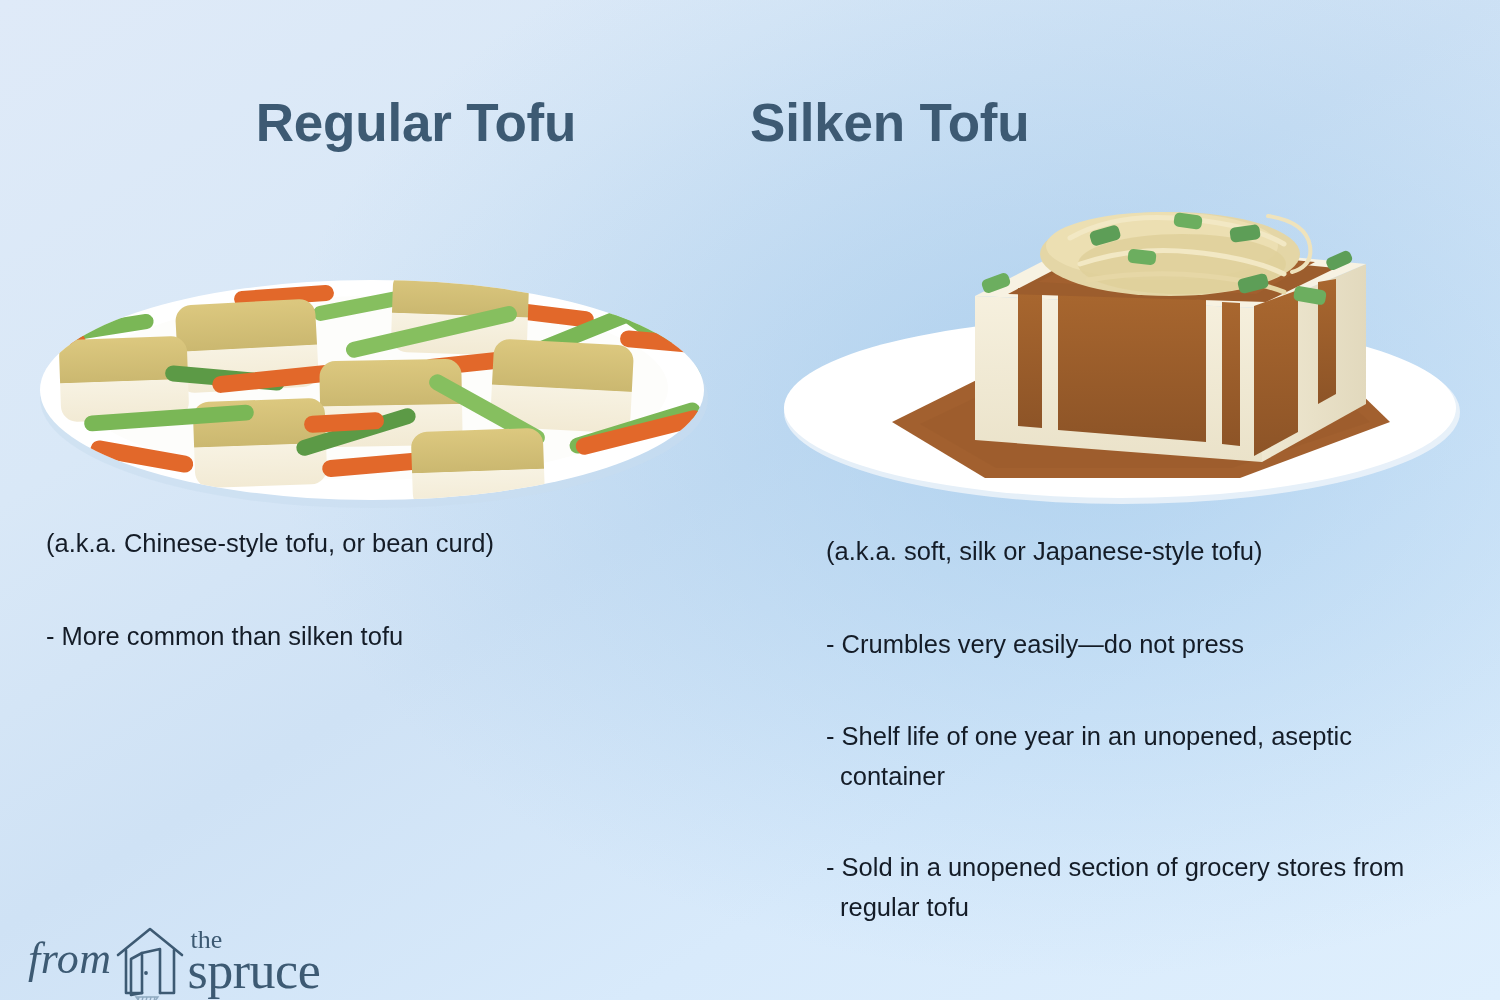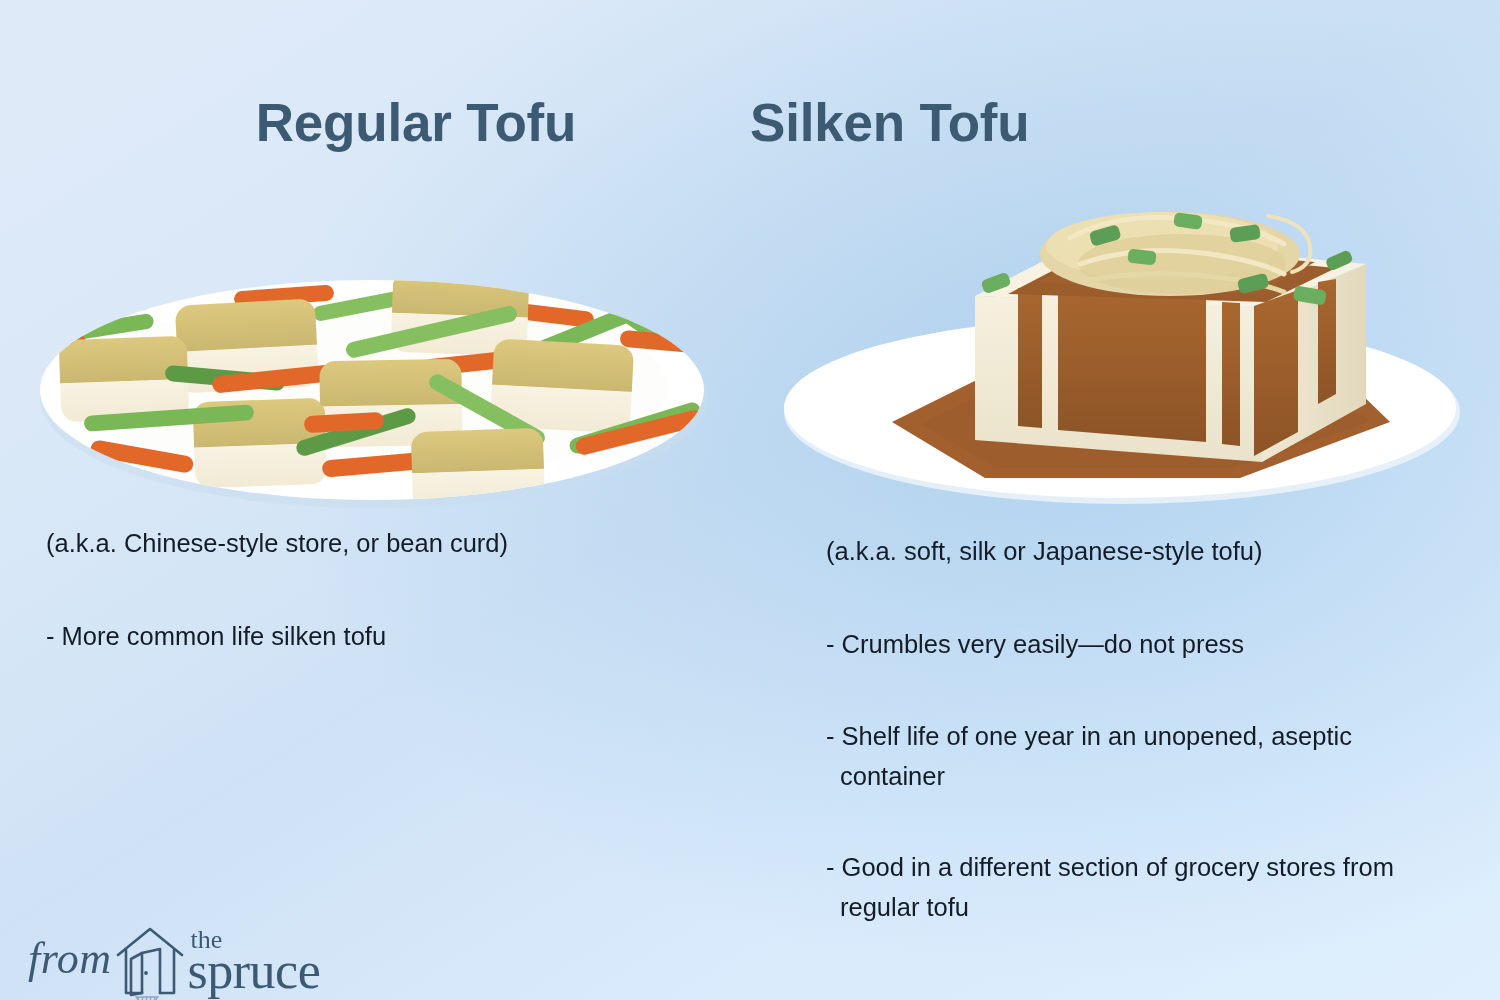--- a/index.html
+++ b/index.html
@@ -183,22 +183,22 @@
         <rect x="552" y="172" width="130" height="17" rx="8.5" fill="#e2682a" transform="rotate(-14 617 180)"></rect>
       </g>
 
       <g>
         <rect x="390" y="178" width="132" height="78" rx="16" fill="url(#tofuG)" transform="rotate(-2 456 217)"></rect>
       </g>
     </g>
   </svg>
 
   <div class="col-text left">
-    <p class="aka">(a.k.a. Chinese-style store, or bean curd)</p>
-    <p class="bullet">- More common life silken tofu</p>
+    <p class="aka">(a.k.a. Chinese-style tofu, or bean curd)</p>
+    <p class="bullet">- More common than silken tofu</p>
   </div>
 
   <div class="title right">Silken Tofu</div>
 
   <svg class="illus right" viewBox="0 0 700 325">
     <defs>
       <linearGradient id="tofuFront" x1="0" y1="0" x2="0" y2="1">
         <stop offset="0%" stop-color="#f6f0de"></stop>
         <stop offset="100%" stop-color="#eae2c9"></stop>
       </linearGradient>
@@ -254,21 +254,21 @@
       <rect x="524" y="98" width="32" height="15" rx="5" fill="#6cae5f" transform="rotate(10 540 105)"></rect>
       <rect x="212" y="86" width="28" height="14" rx="5" fill="#6cae5f" transform="rotate(-20 226 93)"></rect>
       <rect x="556" y="64" width="26" height="13" rx="5" fill="#5d9e57" transform="rotate(-24 569 70)"></rect>
     </g>
   </svg>
 
   <div class="col-text right">
     <p class="aka">(a.k.a. soft, silk or Japanese-style tofu)</p>
     <p class="bullet">- Crumbles very easily—do not press</p>
     <p class="bullet">- Shelf life of one year in an unopened, aseptic container</p>
-    <p class="bullet">- Good in a different section of grocery stores from regular tofu</p>
+    <p class="bullet">- Sold in a unopened section of grocery stores from regular tofu</p>
   </div>
 
   <div class="logo">
     <span class="logo-from">from</span>
 
     <svg class="logo-house" viewBox="0 0 72 78">
       <g fill="none" stroke="#3d5a73" stroke-width="2.6" stroke-linecap="round" stroke-linejoin="round">
 
         <path d="M4 32 L36 6 L68 32"></path>
 

